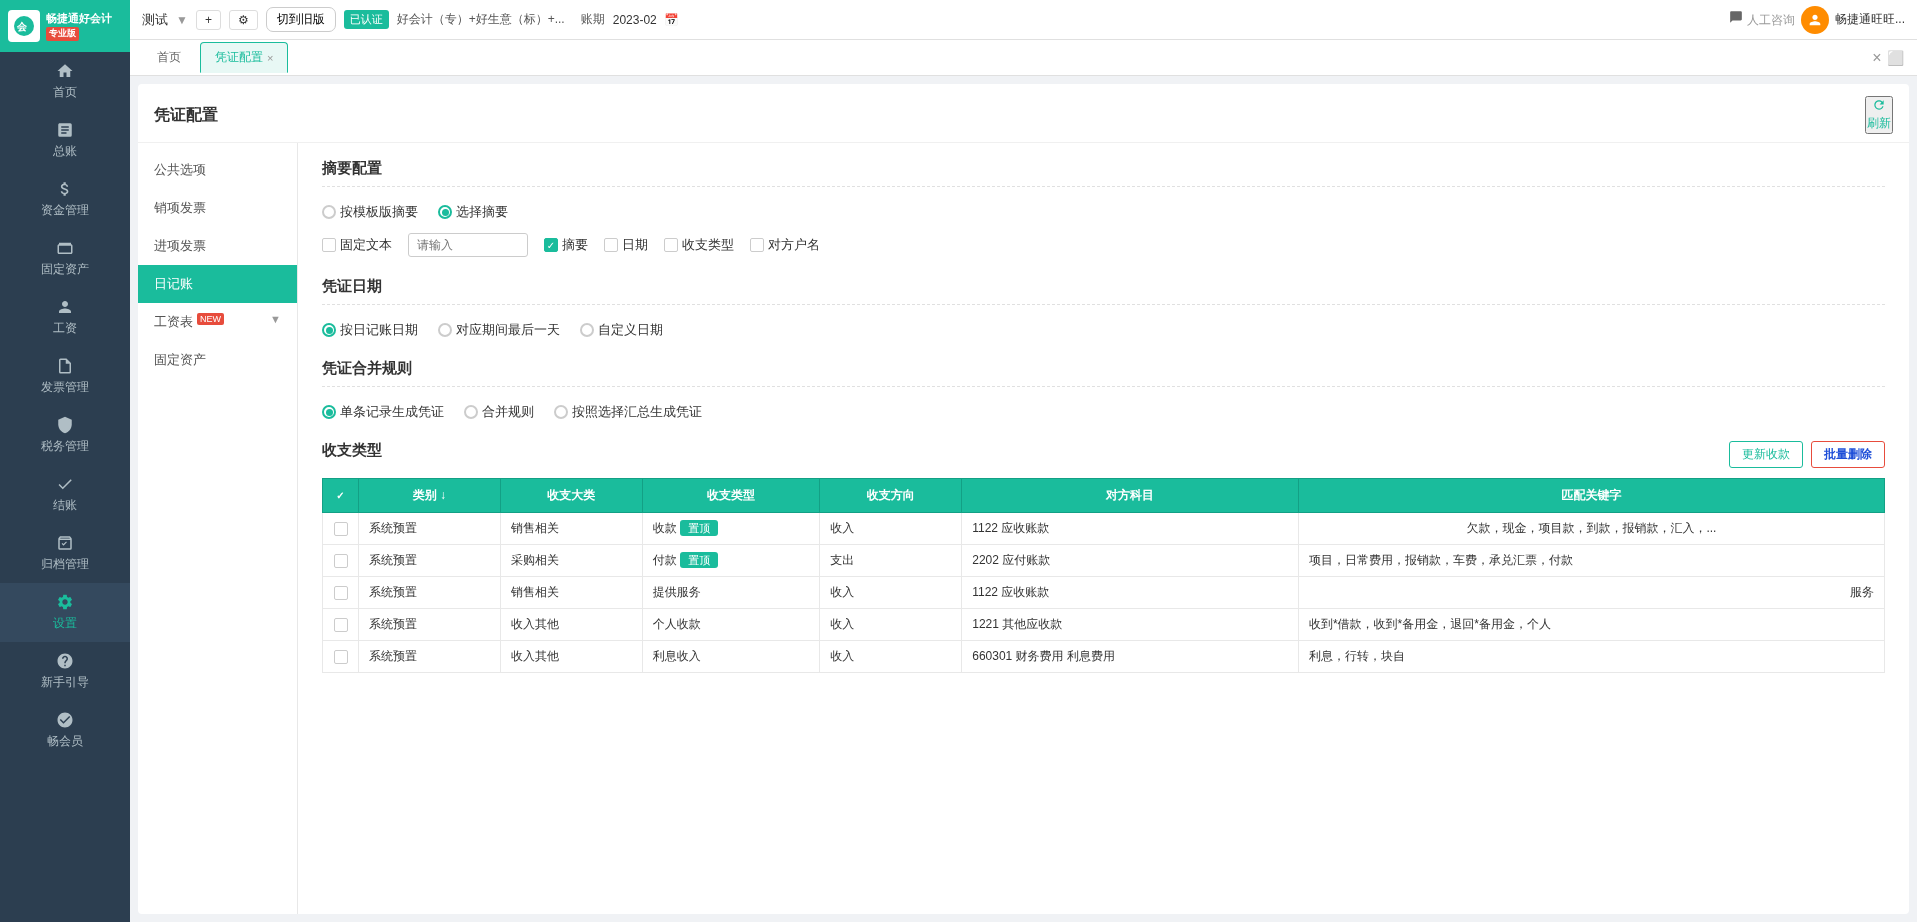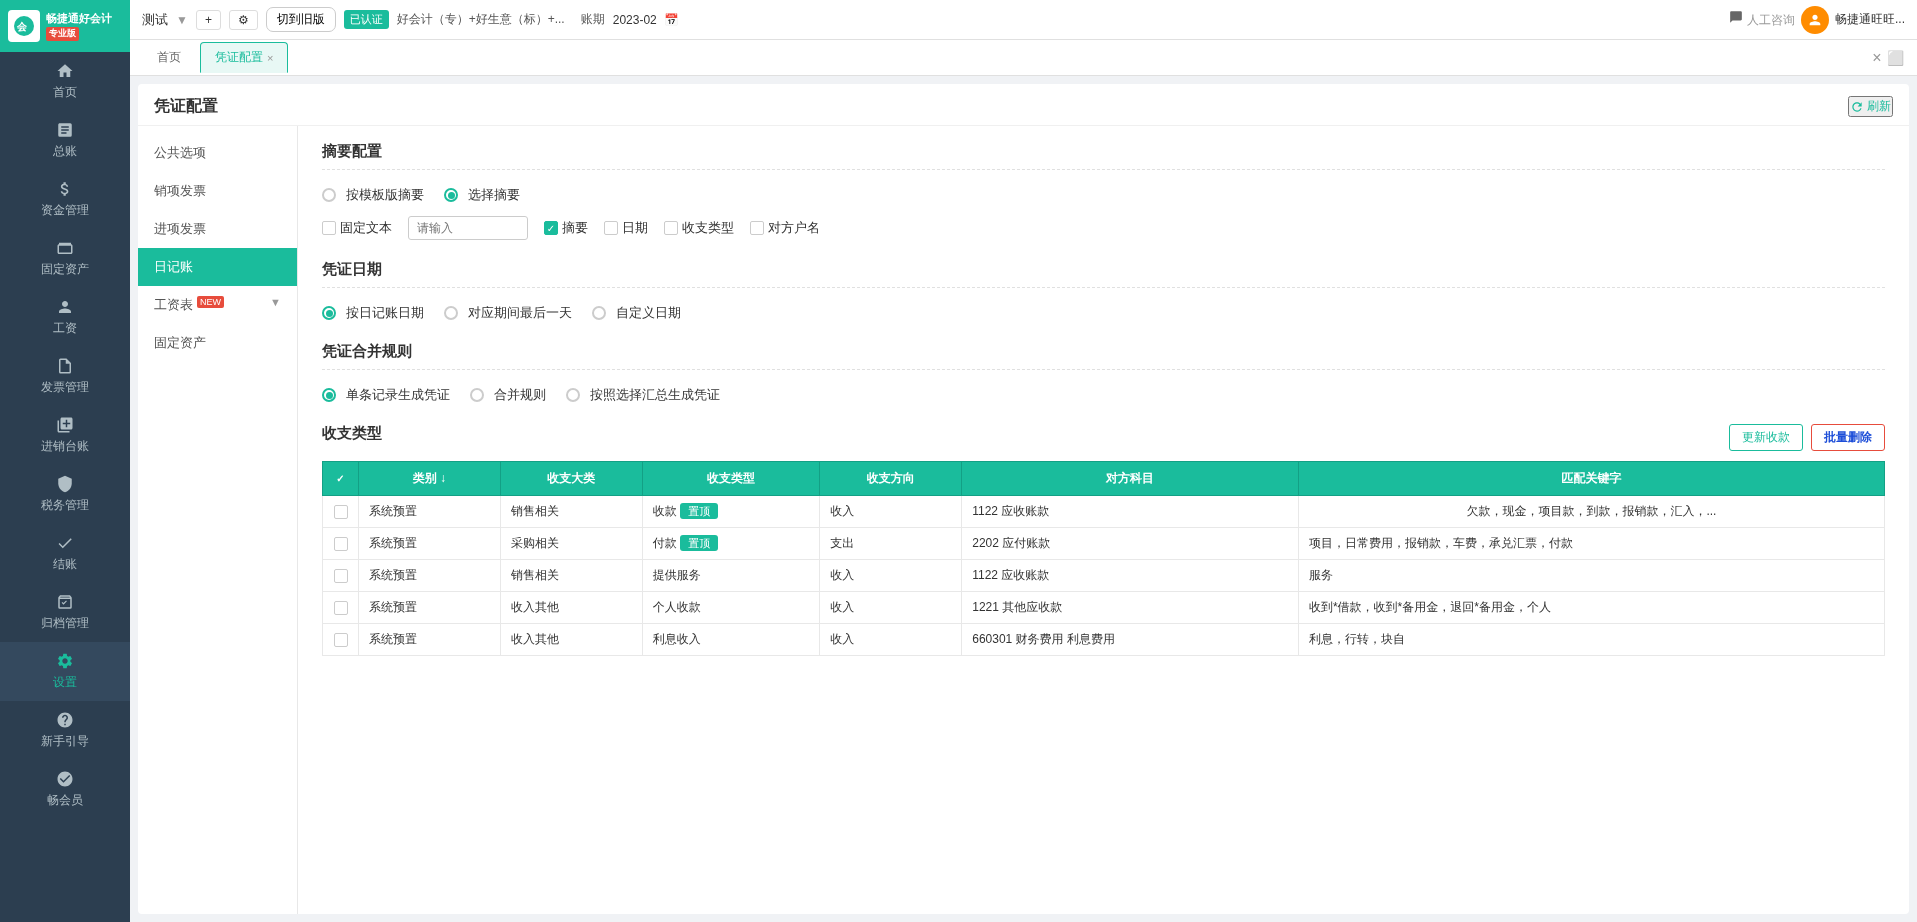--- a/index.html
+++ b/index.html
@@ -30,41 +30,41 @@
     .tabs-bar { background: #fff; padding: 0 12px; border-bottom: 1px solid #e0e0e0; display: flex; align-items: center; gap: 4px; min-height: 36px; }
     .tab-item { padding: 6px 14px; border: 1px solid transparent; border-radius: 4px 4px 0 0; cursor: pointer; font-size: 12px; color: #666; display: flex; align-items: center; gap: 4px; }
     .tab-item.active { background: #e8f8f5; border-color: #1abc9c #1abc9c #e8f8f5; color: #1abc9c; }
     .tab-close { font-size: 11px; color: #999; cursor: pointer; }
 
     
     .content-area { flex: 1; overflow: hidden; display: flex; flex-direction: column; background: #fff; margin: 8px; border-radius: 4px; }
 
     .content-header { padding: 12px 16px 8px; border-bottom: 1px solid #f0f0f0; display: flex; align-items: center; justify-content: space-between; }
     .content-title { font-size: 16px; font-weight: bold; color: #333; }
-    .refresh-btn { color: #1abc9c; cursor: pointer; font-size: 12px; display: flex; align-items: center; gap: 3px; }
+    .refresh-btn { color: #1abc9c; cursor: pointer; font-size: 12px; display: flex; align-items: center; gap: 3px; flex-direction: column; }
 
     .content-body { flex: 1; display: flex; overflow: hidden; }
 
     
     .left-nav { width: 160px; border-right: 1px solid #e8e8e8; padding: 8px 0; flex-shrink: 0; }
     .left-nav-item { padding: 10px 16px; cursor: pointer; font-size: 13px; color: #555; display: flex; align-items: flex-start; gap: 4px; }
     .left-nav-item.active { background: #1abc9c; color: #fff; }
     .left-nav-item .new-badge { background: #e74c3c; color: #fff; font-size: 9px; padding: 1px 3px; border-radius: 2px; }
     .left-nav-arrow { margin-left: auto; color: #999; font-size: 11px; }
 
     
     .right-content { flex: 1; overflow-y: auto; padding: 16px 24px; }
 
     
     .section { margin-bottom: 20px; }
     .section-title { font-size: 15px; font-weight: bold; color: #333; margin-bottom: 16px; padding-bottom: 8px; border-bottom: 1px dashed #e0e0e0; }
 
     
     .radio-group { display: flex; gap: 20px; align-items: center; margin-bottom: 12px; }
-    .radio-item { display: flex; align-items: center; gap: 10px; cursor: pointer; font-size: 13px; }
+    .radio-item { display: flex; align-items: center; gap: 4px; cursor: pointer; font-size: 13px; }
     .radio-circle { width: 14px; height: 14px; border-radius: 50%; border: 2px solid #ccc; display: flex; align-items: center; justify-content: center; }
     .radio-circle.checked { border-color: #1abc9c; }
     .radio-circle.checked::after { content: ''; width: 7px; height: 7px; border-radius: 50%; background: #1abc9c; }
 
     .checkbox-row { display: flex; align-items: center; gap: 16px; margin-top: 8px; }
     .checkbox-item { display: flex; align-items: center; gap: 4px; font-size: 13px; cursor: pointer; }
     .checkbox-box { width: 14px; height: 14px; border: 1px solid #ccc; border-radius: 2px; display: flex; align-items: center; justify-content: center; }
     .checkbox-box.checked { background: #1abc9c; border-color: #1abc9c; color: #fff; font-size: 10px; }
 
     .text-input { border: 1px solid #ccc; border-radius: 3px; padding: 4px 8px; font-size: 12px; width: 120px; color: #999; }
@@ -128,27 +128,20 @@
     <svg viewBox="0 0 24 24" fill="currentColor">
         <path d="M12 12c2.21 0 4-1.79 4-4s-1.79-4-4-4-4 1.79-4 4 1.79 4 4 4zm0 2c-2.67 0-8 1.34-8 4v2h16v-2c0-2.66-5.33-4-8-4z"></path>
       </svg>
     <span>工资</span>
   </div>
   <div class="sidebar-item">
     <svg viewBox="0 0 24 24" fill="currentColor">
         <path d="M14 2H6a2 2 0 00-2 2v16a2 2 0 002 2h12a2 2 0 002-2V8l-6-6zm4 18H6V4h7v5h5v11z"></path>
       </svg>
     <span>发票管理</span>
-  </div>
-  <div class="sidebar-item">
-    <svg viewBox="0 0 24 24" fill="currentColor">
-        <path d="M19 6.41L17.59 5 12 10.59 6.41 5 5 6.41 10.59 12 5 17.59 6.41 19 12 13.41 17.59 19 19 17.59 13.41 12z" opacity="0"></path>
-        <path d="M4 6H2v14c0 1.1.9 2 2 2h14v-2H4V6zm16-4H8c-1.1 0-2 .9-2 2v12c0 1.1.9 2 2 2h12c1.1 0 2-.9 2-2V4c0-1.1-.9-2-2-2zm-1 9h-4v4h-2v-4H9V9h4V5h2v4h4v2z"></path>
-      </svg>
-    <span>进销台账</span>
   </div>
   <div class="sidebar-item">
     <svg viewBox="0 0 24 24" fill="currentColor">
         <path d="M12 1L3 5v6c0 5.55 3.84 10.74 9 12 5.16-1.26 9-6.45 9-12V5l-9-4z"></path>
       </svg>
     <span>税务管理</span>
   </div>
   <div class="sidebar-item">
     <svg viewBox="0 0 24 24" fill="currentColor">
         <path d="M9 16.17L4.83 12l-1.42 1.41L9 19 21 7l-1.41-1.41z"></path>
@@ -393,21 +386,21 @@
       <div class="checkbox-box" style="margin:0 auto;"></div>
     </td>
     <td>系统预置</td>
     <td>销售相关</td>
     <td>
       提供服务
       
     </td>
     <td>收入</td>
     <td>1122 应收账款</td>
-    <td style="text-align:left;">服务</td>
+    <td style="text-align:right;">服务</td>
   </tr>
                 <tr>
     <td>
       <div class="checkbox-box" style="margin:0 auto;"></div>
     </td>
     <td>系统预置</td>
     <td>收入其他</td>
     <td>
       个人收款
       

